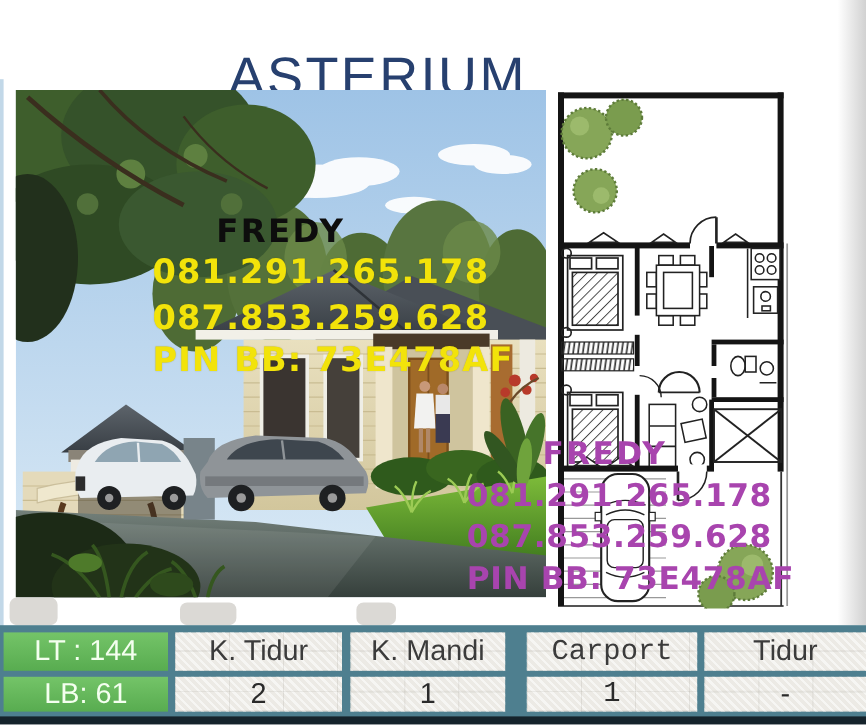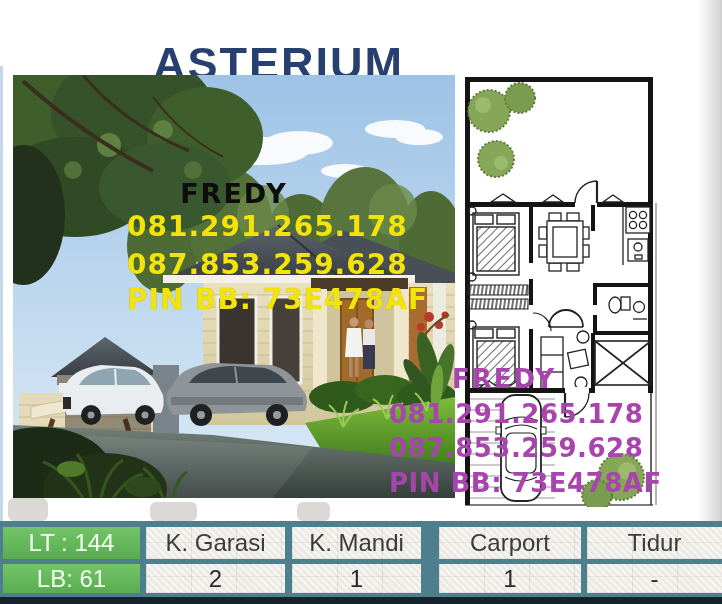--- a/index.html
+++ b/index.html
@@ -9,22 +9,22 @@
   .left-strip{position:absolute;left:0;top:66px;width:3px;height:456px;background:#c2d8e8;}
   .right-shadow{position:absolute;right:0;top:0;width:24px;height:521px;
         background:linear-gradient(90deg,rgba(0,0,0,0) 0%,rgba(110,110,110,.32) 100%);}
   .bottom-bar{position:absolute;left:0;top:597px;width:722px;height:7px;background:#15232b;}
   .tab{position:absolute;background:#dbd9d5;border-radius:6px;}
   .tab1{left:8px;top:498px;width:40px;height:23px;}
   .tab2{left:150px;top:502px;width:47px;height:19px;}
   .tab3{left:297px;top:502px;width:33px;height:19px;}
 
   
-  .title{position:absolute;left:153px;top:8px;width:300px;text-align:left;
-         font-size:45px;font-weight:700;letter-spacing:2px;color:#27406f;}
+  .title{position:absolute;left:139px;top:8px;width:300px;text-align:right;
+         font-size:45px;font-weight:400;letter-spacing:2px;color:#27406f;}
 
   
   .photo{position:absolute;left:13px;top:75px;width:442px;height:423px;overflow:hidden;}
   .photo svg{display:block;}
   .photo-overlay{position:absolute;left:0;top:0;width:100%;height:100%;
          font-family:"DejaVu Sans",sans-serif;font-weight:700;}
   .p-agent{position:absolute;left:0;top:103px;width:442px;text-align:center;
          font-size:27px;color:#0d0d0d;letter-spacing:2px;}
   .p-line{position:absolute;left:114px;font-size:28px;color:#f2e30a;letter-spacing:1px;
          text-shadow:0 0 1px rgba(80,70,0,.4);}
@@ -50,21 +50,21 @@
   .green{background:linear-gradient(#74c468,#58ac50);color:#f4ffef;font-size:24px;}
   .gray{background-color:#eceae5;color:#3b3b3b;font-size:24px;
         background-image:
           repeating-linear-gradient(90deg,rgba(120,115,105,.14) 0 1px,transparent 1px 45px),
           repeating-linear-gradient(0deg,rgba(120,115,105,.10) 0 1px,transparent 1px 16px),
           repeating-linear-gradient(45deg,rgba(255,255,255,.55) 0 2px,transparent 2px 5px);}
   .gray.val{color:#2a2a2a;}
   .w-green{width:138px;margin-left:3px;margin-right:6px;}
   .w-c1{width:140px;margin-right:7px;}
   .w-c2{width:130px;margin-right:18px;}
-  .w-c3{width:143px;margin-right:6px;}
+  .w-c3{width:143px;margin-right:6px;font-family:Liberation Mono, monospace;}
   .w-c4{width:136px;}
 </style>
 </head>
 <body>
 
 <div class="page">
 
   <div class="left-strip"></div>
   <div class="right-shadow"></div>
 
@@ -435,21 +435,21 @@
   <div class="tab tab1"></div>
   <div class="tab tab2"></div>
   <div class="tab tab3"></div>
 
   <div class="spec">
     <div class="spec-col w-green">
       <div class="cell cell-top green">LT : 144</div>
       <div class="cell cell-bot green">LB: 61</div>
     </div>
     <div class="spec-col w-c1">
-      <div class="cell cell-top gray">K. Garasi</div>
+      <div class="cell cell-top gray">K. Tidur</div>
       <div class="cell cell-bot gray val">2</div>
     </div>
     <div class="spec-col w-c2">
       <div class="cell cell-top gray">K. Mandi</div>
       <div class="cell cell-bot gray val">1</div>
     </div>
     <div class="spec-col w-c3">
       <div class="cell cell-top gray">Carport</div>
       <div class="cell cell-bot gray val">1</div>
     </div>

